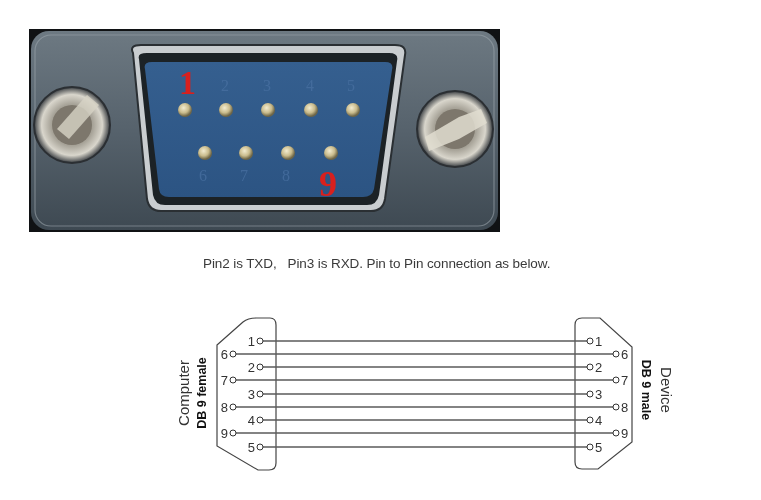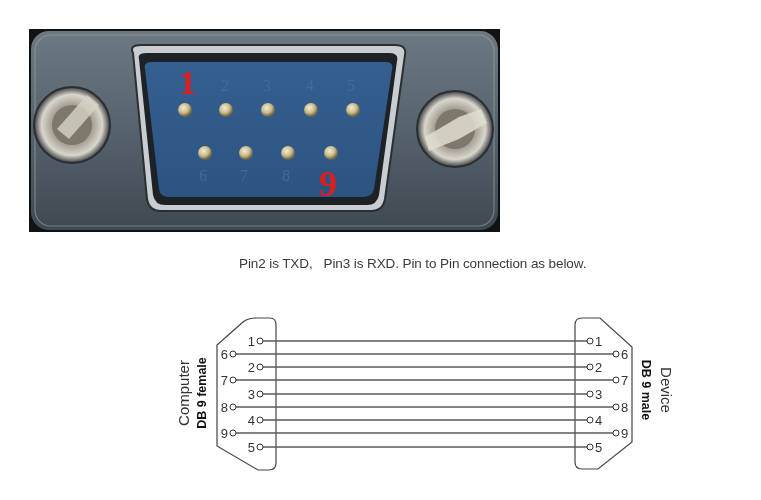--- a/index.html
+++ b/index.html
@@ -1,18 +1,18 @@
 <!DOCTYPE html>
 <html><head>
   <meta charset="utf-8">
   <style>
     html, body { margin: 0; padding: 0; background: #ffffff; }
     body { width: 761px; height: 500px; position: relative; overflow: hidden; font-family: "Liberation Sans", sans-serif; }
     .photo { position: absolute; left: 29px; top: 29px; width: 471px; height: 203px; }
-    .caption { position: absolute; left: 203px; top: 256px; font-size: 13.5px; color: #3a3a3a; white-space: pre; letter-spacing: -0.1px; margin-left: 36px; }
+    .caption { position: absolute; left: 203px; top: 256px; font-size: 13.5px; color: #3a3a3a; white-space: pre; letter-spacing: -0.1px; }
     .diagram { position: absolute; left: 0; top: 0; width: 761px; height: 500px; }
     .vlabel { position: absolute; white-space: nowrap; color: #222; }
     .vlabel.ccw { transform: translate(-50%, -50%) rotate(-90deg); }
     .vlabel.cw { transform: translate(-50%, -50%) rotate(90deg); }
     .vlabel.light { font-size: 15px; color: #333; }
     .vlabel.bold { font-size: 12.5px; font-weight: bold; color: #111; }
   </style>
 </head>
 <body>
 

